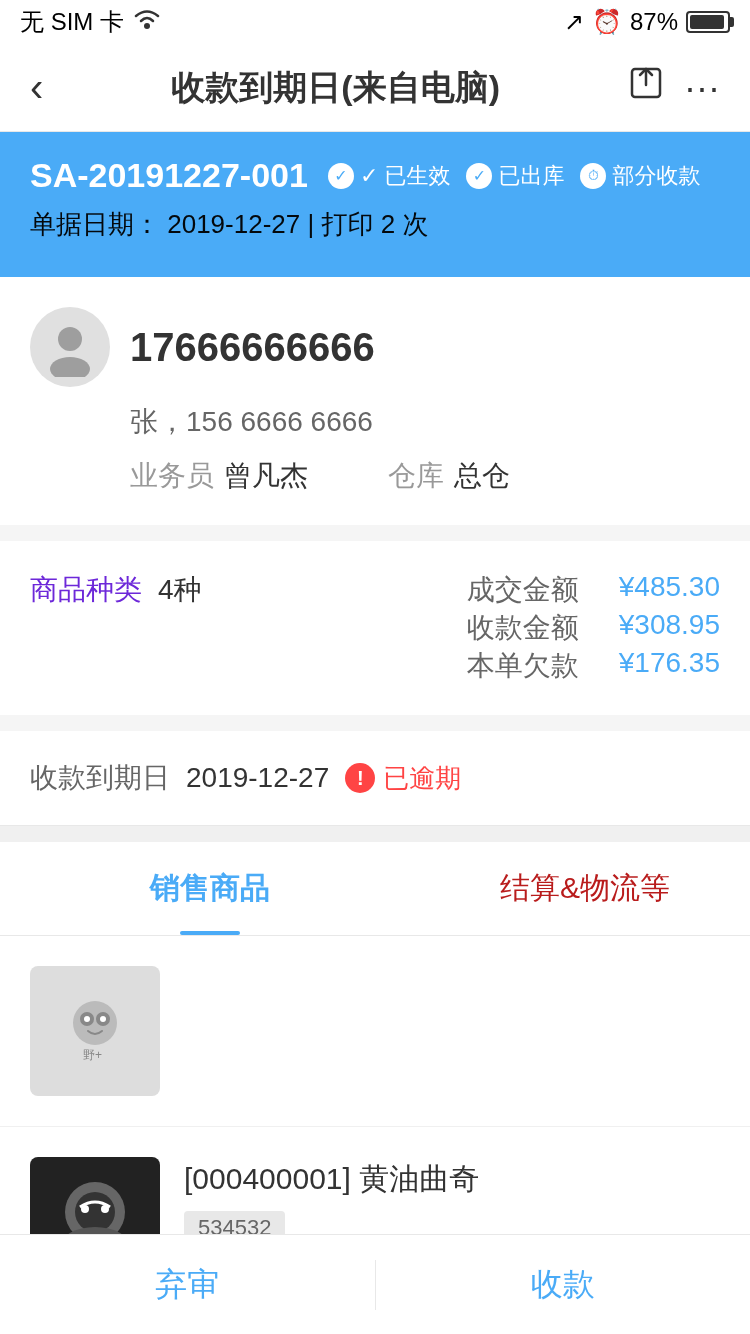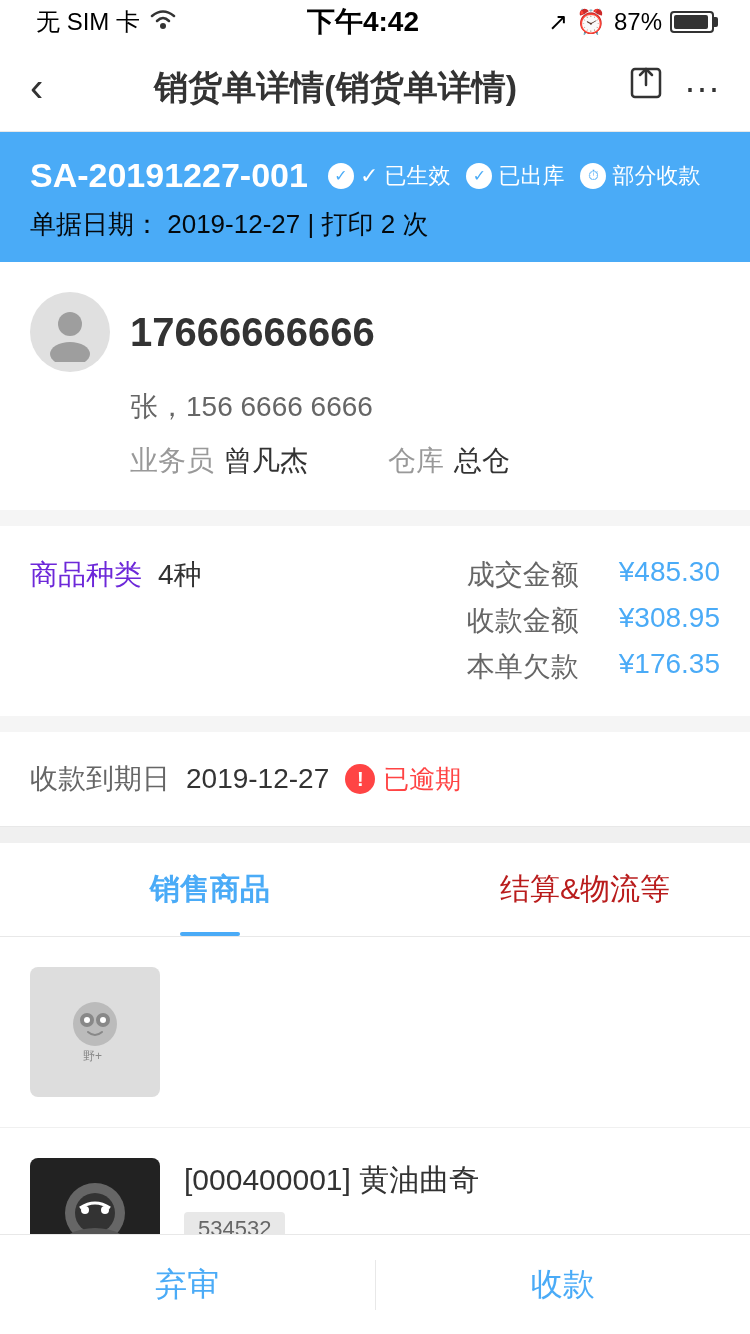--- a/index.html
+++ b/index.html
@@ -13,21 +13,21 @@
       font-size: 28px;
     }
 
     
     .status-bar {
       height: 44px;
       background: #fff;
       display: flex;
       align-items: center;
       justify-content: space-between;
-      padding: 0 36px;
+      padding: 0 20px;
       font-size: 24px;
       font-weight: 500;
     }
     .status-left { display: flex; align-items: center; gap: 8px; }
     .status-center { font-size: 28px; font-weight: 600; }
     .status-right { display: flex; align-items: center; gap: 8px; font-size: 24px; }
     .battery-bar {
       display: inline-block;
       width: 44px; height: 22px;
       border: 2px solid #333;
@@ -79,21 +79,21 @@
     }
     .nav-icon {
       font-size: 36px;
       color: #333;
       cursor: pointer;
     }
 
     
     .order-header {
       background: #4AABF7;
-      padding: 24px 30px 20px;
+      padding: 24px 30px 35px;
     }
     .order-header-top {
       display: flex;
       align-items: center;
       gap: 20px;
       margin-bottom: 12px;
     }
     .order-id {
       font-size: 34px;
       font-weight: 700;
@@ -172,21 +172,21 @@
       padding: 30px;
       margin-bottom: 16px;
     }
     .stats-row {
       display: flex;
       justify-content: space-between;
       align-items: flex-start;
     }
     .stats-left { font-size: 28px; color: #333; display: flex; gap: 16px; align-items: center; }
     .stats-label { color: #6d28d9; }
-    .stats-right { display: flex; flex-direction: column; align-items: flex-end; gap: 8px; }
+    .stats-right { display: flex; flex-direction: column; align-items: flex-end; gap: 0; }
     .stat-item { display: flex; justify-content: space-between; gap: 40px; font-size: 28px; }
     .stat-name { color: #666; }
     .stat-value { color: #4AABF7; font-weight: 500; }
 
     
     .payment-section {
       background: #fff;
       padding: 28px 30px;
       margin-bottom: 0;
       display: flex;
@@ -333,36 +333,35 @@
     <span>无 SIM 卡</span>
     <span>
       <svg width="30" height="22" viewBox="0 0 30 22">
         <path d="M15 18 Q15 18 15 18" stroke="#333" stroke-width="3" fill="none"></path>
         <circle cx="15" cy="18" r="3" fill="#333"></circle>
         <path d="M9 13 Q15 7 21 13" stroke="#333" stroke-width="2.5" fill="none" stroke-linecap="round"></path>
         <path d="M4 8 Q15 -1 26 8" stroke="#333" stroke-width="2.5" fill="none" stroke-linecap="round"></path>
       </svg>
     </span>
   </div>
-  <div class="status-center">下午4:42</div>
   <div class="status-right">
     <span>↗</span>
     <span>⏰</span>
     <span>87%</span>
     <span class="battery-bar">
       <span class="battery-fill"></span>
     </span>
   </div>
 </div>
 
 <div class="nav-bar">
   <div class="nav-left">
     <span class="nav-back">‹</span>
   </div>
-  <span class="nav-title">销货单详情(销货单详情)</span>
+  <span class="nav-title">收款到期日(来自电脑)</span>
   <div class="nav-right">
     <span class="nav-icon">
       <svg width="36" height="36" viewBox="0 0 36 36">
         <rect x="4" y="4" width="28" height="28" rx="3" stroke="#333" stroke-width="2.5" fill="none"></rect>
         <path d="M18 4 L18 20" stroke="#333" stroke-width="2.5" stroke-linecap="round"></path>
         <path d="M12 10 L18 4 L24 10" stroke="#333" stroke-width="2.5" fill="none" stroke-linecap="round" stroke-linejoin="round"></path>
       </svg>
     </span>
     <span class="nav-icon">···</span>
   </div>

